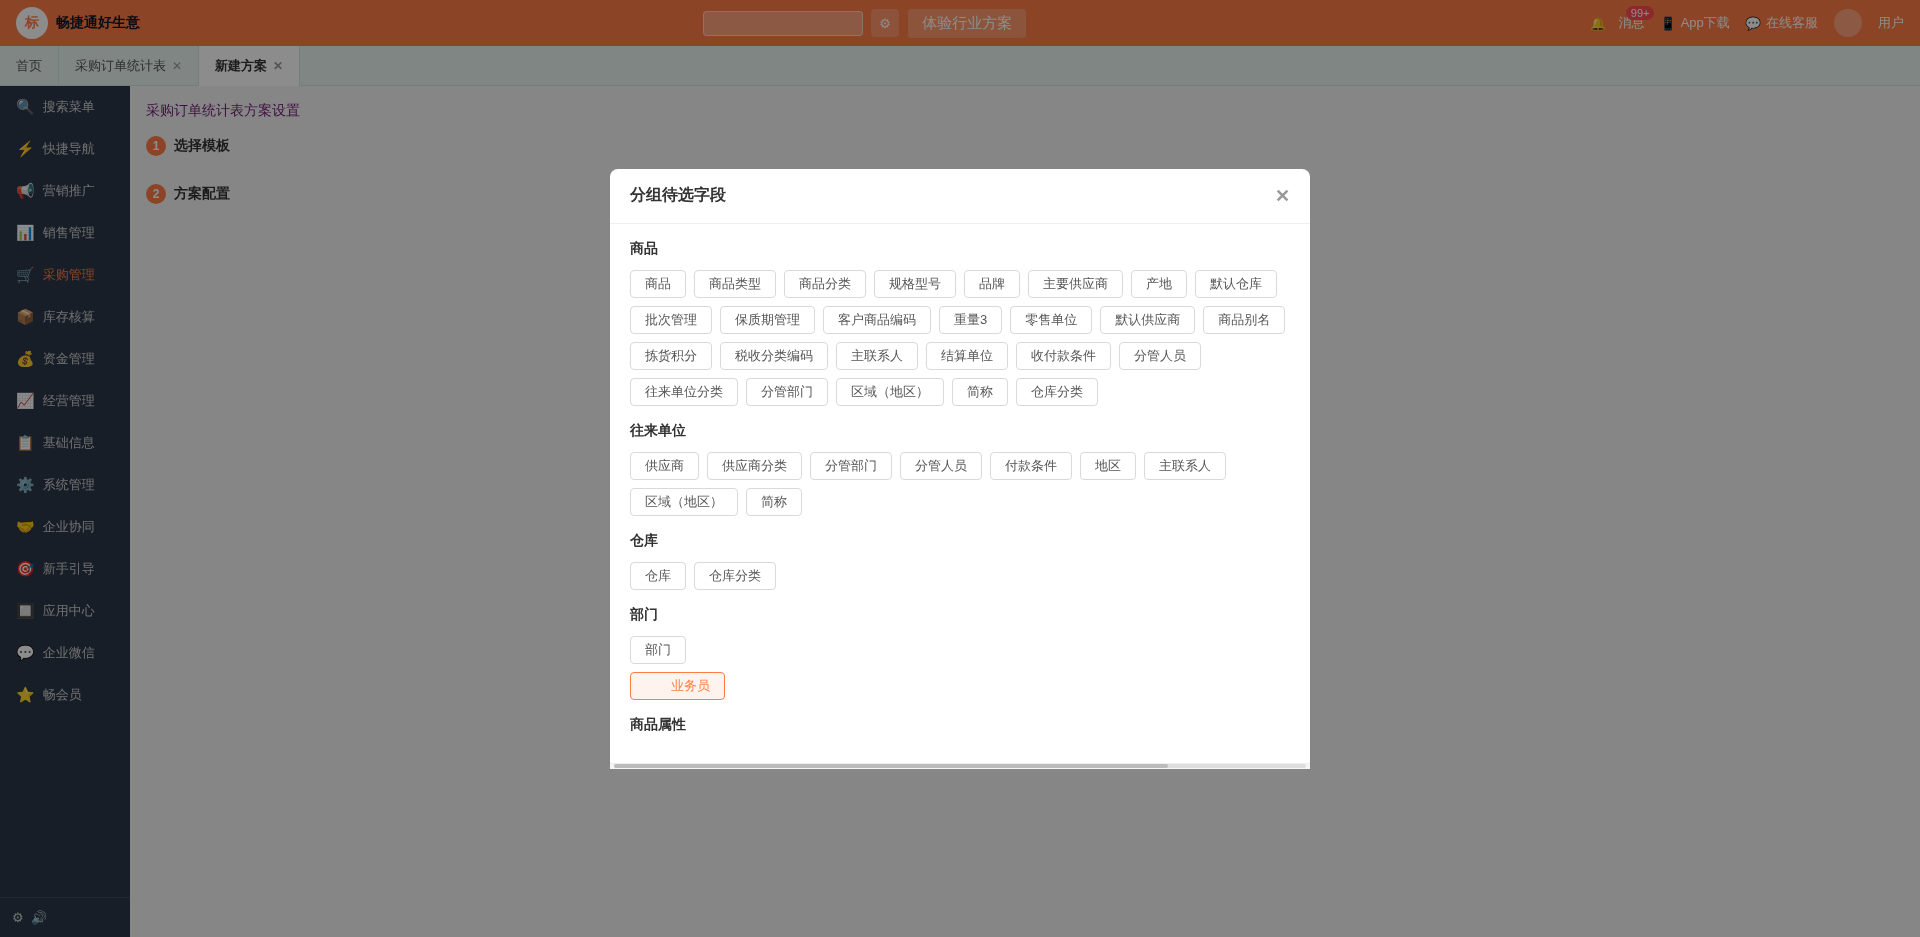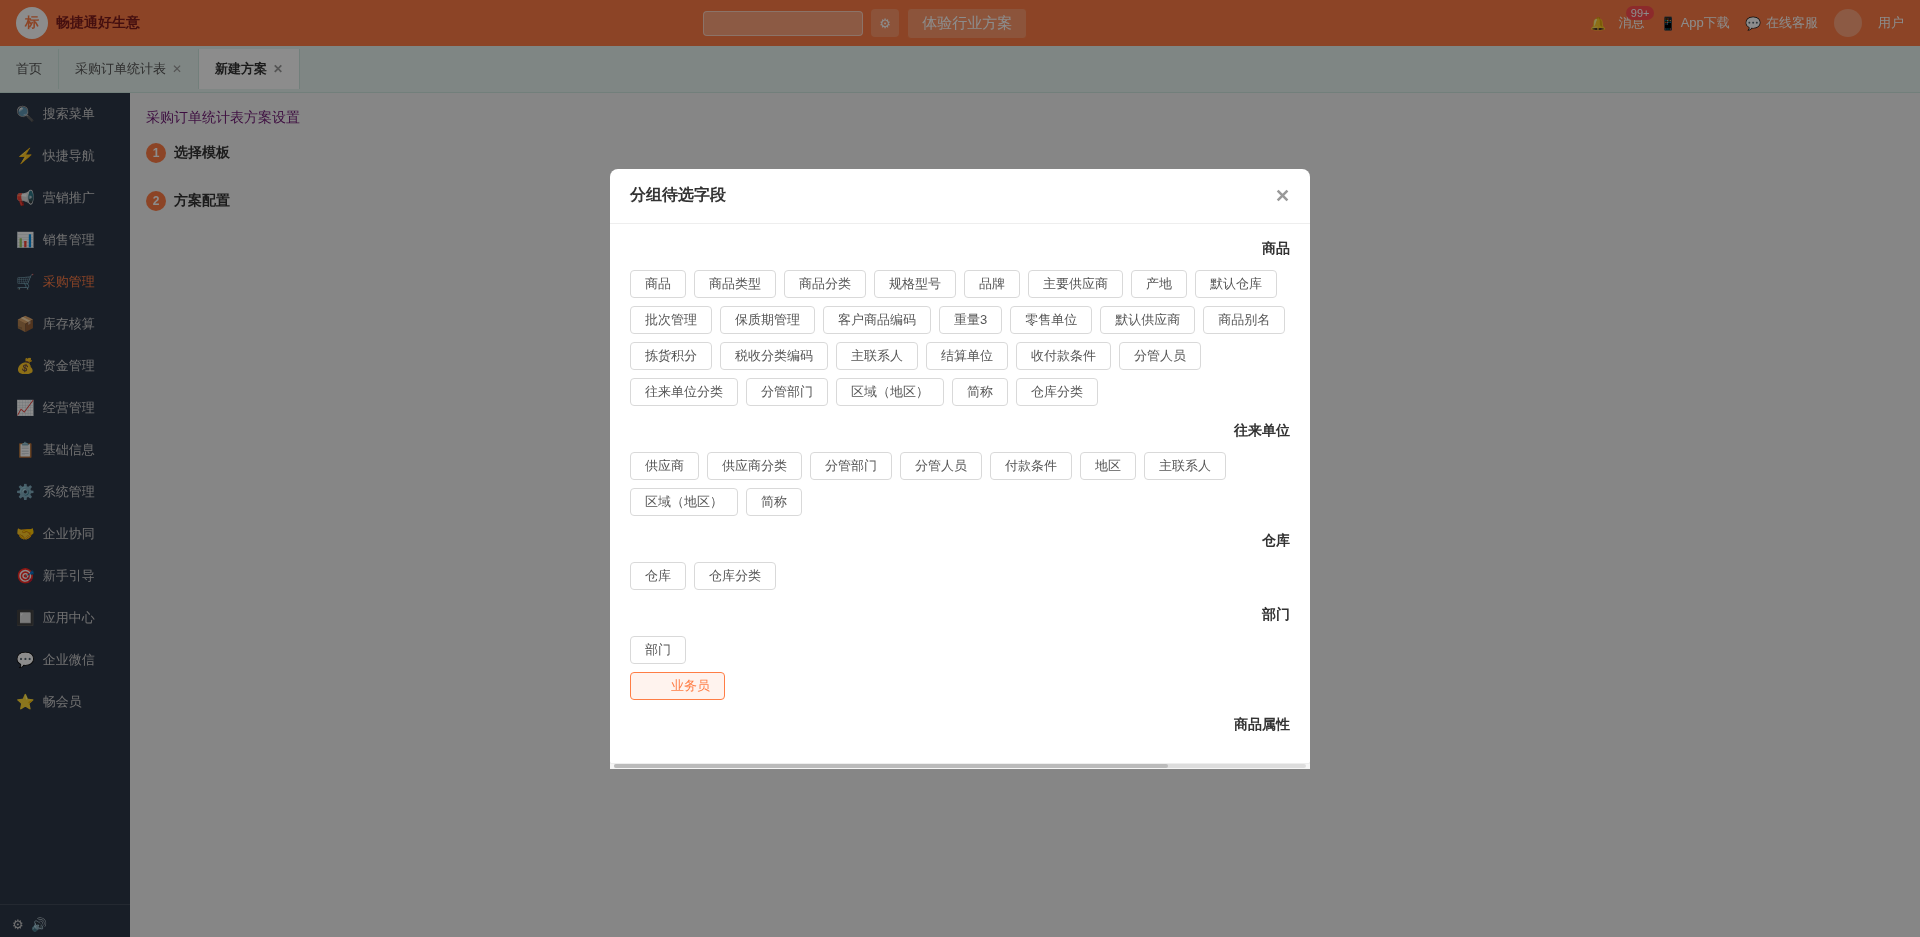--- a/index.html
+++ b/index.html
@@ -19,21 +19,21 @@
       align-items: center;
       gap: 8px;
     }
     .logo-icon {
       width: 32px; height: 32px;
       background: white;
       border-radius: 50%;
       display: flex; align-items: center; justify-content: center;
       color: #ff7d45; font-weight: bold; font-size: 14px;
     }
-    .logo-text { color: #7f1d1d; font-size: 14px; font-weight: bold; }
+    .logo-text { color: #0f172a; font-size: 14px; font-weight: bold; }
     .header-search {
       display: flex; align-items: center; gap: 8px;
     }
     .header-search input {
       background: rgba(255,255,255,0.3);
       border: 1px solid rgba(255,255,255,0.5);
       border-radius: 4px;
       padding: 4px 10px;
       color: white;
       font-size: 13px;
@@ -72,21 +72,21 @@
       top: -8px; right: -10px;
     }
     .avatar {
       width: 28px; height: 28px;
       background: rgba(255,255,255,0.3);
       border-radius: 50%;
     }
 
     
     .tab-bar {
-      height: 47px;
+      height: 40px;
       background: #e8f4f0;
       display: flex;
       align-items: center;
       padding: 0 0;
       border-bottom: 1px solid #d0e8e0;
     }
     .tab-item {
       height: 40px;
       display: flex; align-items: center;
       padding: 0 16px;
@@ -142,21 +142,20 @@
 
     
     .overlay {
       position: fixed;
       top: 0; left: 0; right: 0; bottom: 0;
       background: rgba(0,0,0,0.45);
       z-index: 100;
       display: flex;
       align-items: center;
       justify-content: center;
-      text-align: right;
     }
 
     
     .dialog {
       background: white;
       border-radius: 8px;
       width: 700px;
       max-height: 600px;
       display: flex;
       flex-direction: column;

